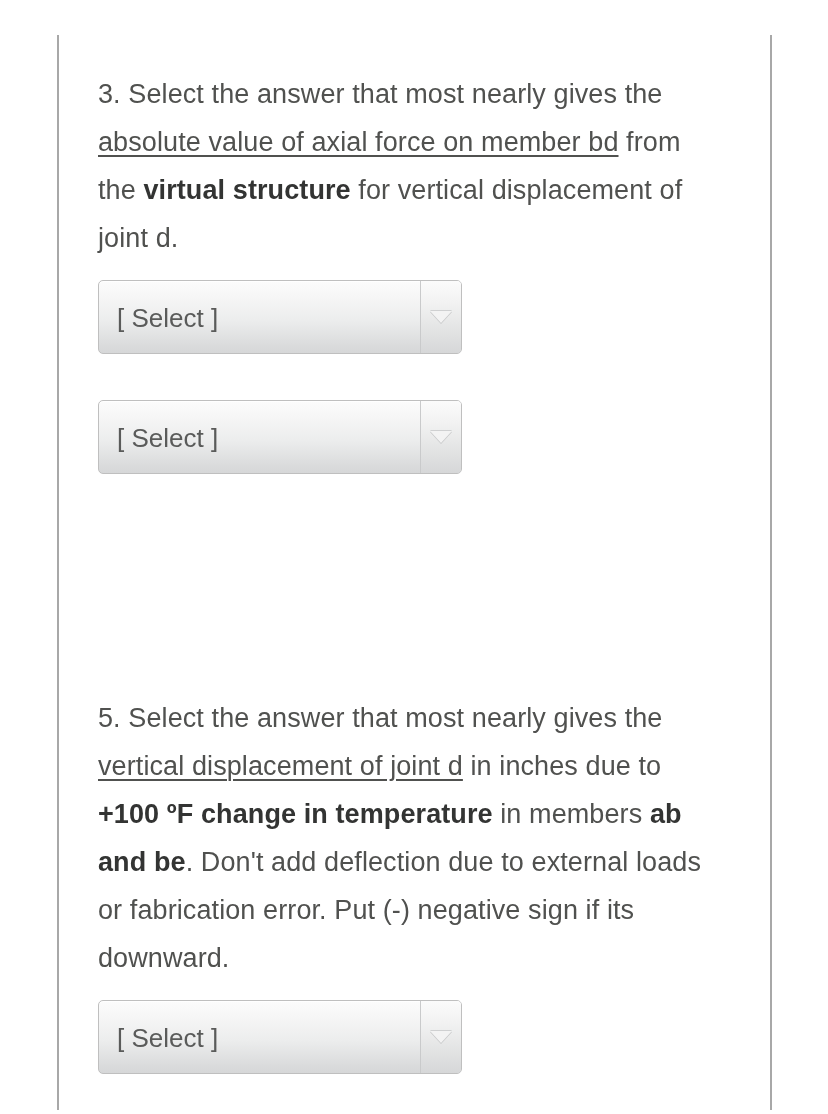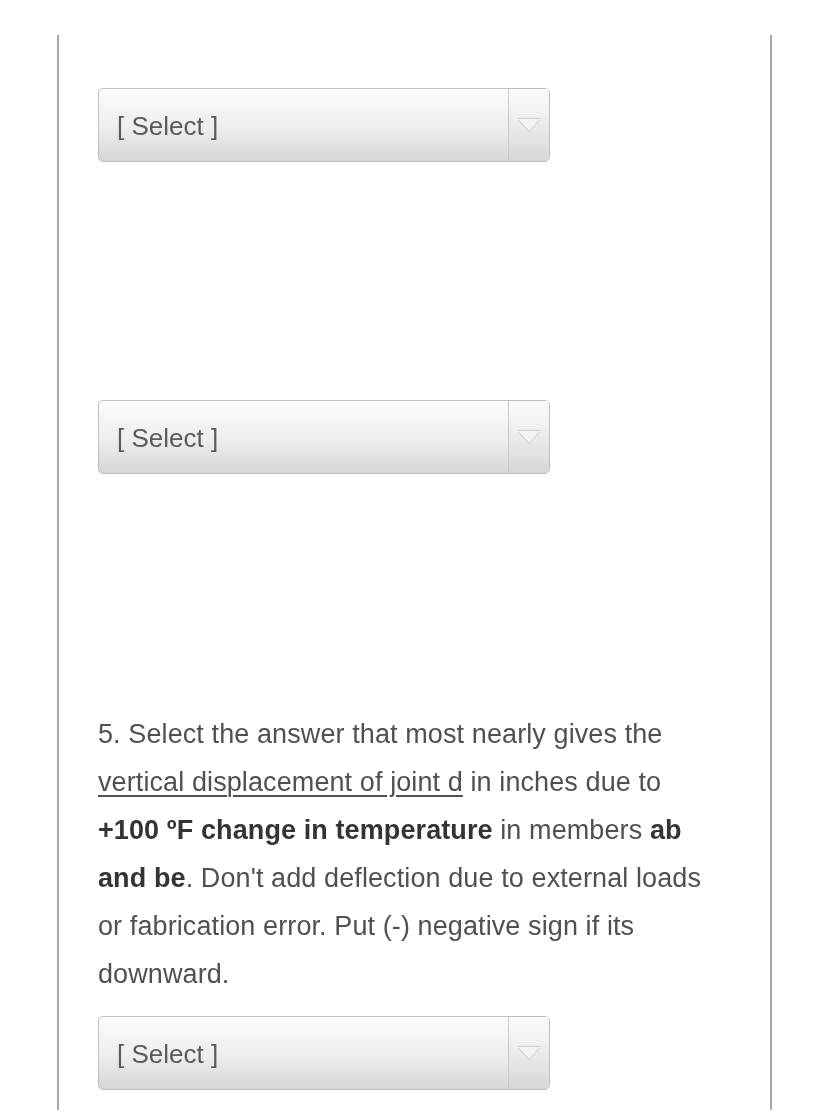--- a/index.html
+++ b/index.html
@@ -30,21 +30,21 @@
   .content {
     position: absolute;
     left: 98px;
     top: 0;
     width: 640px;
   }
 
   .question-block { position: absolute; left: 0; width: 640px; }
   #q3 { top: 70px; }
   #q4 { top: 382px; }
-  #q5 { top: 710px; }
+  #q5 { top: 694px; }
 
   .qtext {
     font-size: 27px;
     line-height: 48px;
     color: #50514f;
     font-weight: 400;
     letter-spacing: 0.1px;
     margin: 0;
     width: 625px;
   }
@@ -55,21 +55,21 @@
   .qtext .u {
     text-decoration: underline;
     text-underline-offset: 4px;
     text-decoration-thickness: 1.5px;
   }
 
   
   .select-wrap {
     position: relative;
     display: block;
-    width: 452px;
+    width: 364px;
     height: 74px;
     margin-top: 18px;
     border: 1px solid #bfbfbf;
     border-radius: 5px;
     background: linear-gradient(to bottom,
                 #fcfcfc 0%,
                 #f6f6f6 22%,
                 #eceded 55%,
                 #d9dadb 92%,
                 #d6d7d8 100%);
@@ -118,20 +118,21 @@
 </style>
 </head>
 <body>
 
 <div class="rule left"></div>
 <div class="rule right"></div>
 
 <div class="content">
 
   <div class="question-block" id="q3">
+    <p class="qtext"><span>3. Select the answer that most nearly gives the </span><span class="u">absolute value of axial force on member bd</span><span> from the </span><span class="b">virtual structure</span><span> for vertical displacement of joint d.</span></p>
 
     <div class="select-wrap">
       <span class="select-label">[ Select ]</span>
       <span class="select-arrow-btn">
         <span class="arrow-glyph"></span>
       </span>
     </div>
   </div>
 
   <div class="question-block" id="q4">

